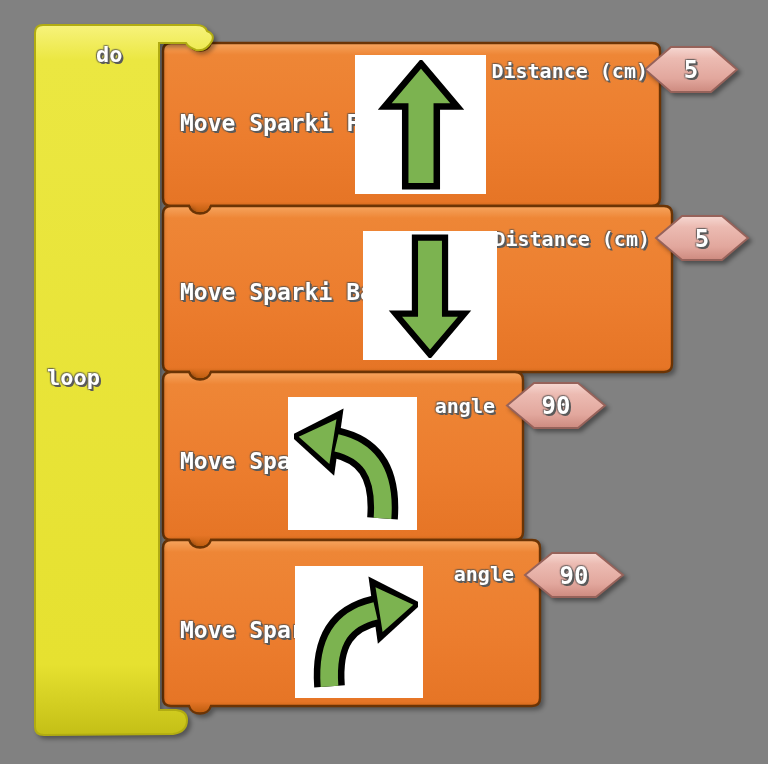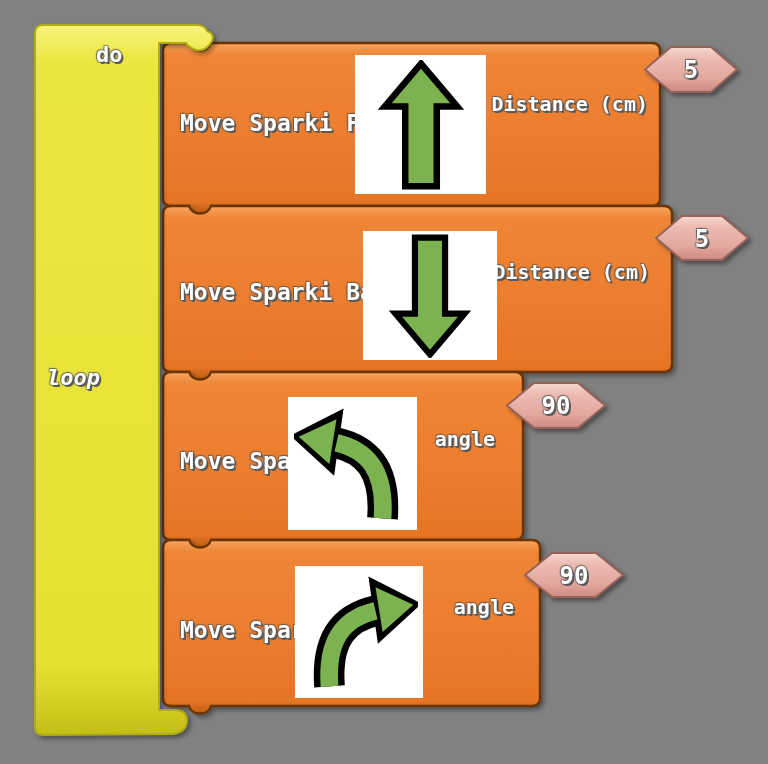--- a/index.html
+++ b/index.html
@@ -16,21 +16,21 @@
     color:#ffffff;
     font-weight:bold;
     line-height:1.1;
     white-space:nowrap;
     text-shadow:2px 2px 0 #5a5a5a,1px 1px 0 #5a5a5a,
                 -1px -1px 1px rgba(80,80,80,.65),
                  1px -1px 1px rgba(80,80,80,.5),
                 -1px  1px 1px rgba(80,80,80,.5);
   }
   .title{font-size:23px;}
-  .param{font-size:20px;text-align:right;margin-top:33px;}
+  .param{font-size:20px;text-align:right;}
   .value{font-size:24px;text-align:center;}
   .small{font-size:22px;}
   .iconbox{
     position:absolute;
     background:#ffffff;
     display:flex;align-items:center;justify-content:center;
   }
   .iconbox svg{display:block;}
 </style>
 </head>
@@ -68,21 +68,21 @@
 
     <path d="M 43 25 L 196 25 Q 205 25 207 31 Q 215 34 212 41 Q 206 52 196 50 Q 188 47 186 43 L 159 43 L 159 710 L 176 710 Q 187 711 187 720 Q 187 732 173 734 L 44 735 Q 35 735 35 727 L 35 33 Q 35 25 43 25 Z" fill="url(#gYellow)" stroke="#b1ac12" stroke-width="2" style="filter:drop-shadow(3px 3px 2px rgba(0,0,0,0.35))"></path>
 
     <polygon points="645,69.5 671,47 711,47 737,69.5 711,92 671,92" fill="url(#gPink)" stroke="#96625a" stroke-width="2" style="filter:drop-shadow(3px 3px 2px rgba(0,0,0,0.4))"></polygon>
     <polygon points="656,238 682,216 722,216 748,238 722,260 682,260" fill="url(#gPink)" stroke="#96625a" stroke-width="2" style="filter:drop-shadow(3px 3px 2px rgba(0,0,0,0.4))"></polygon>
     <polygon points="507,405.5 534,383 578,383 605,405.5 578,428 534,428" fill="url(#gPink)" stroke="#96625a" stroke-width="2" style="filter:drop-shadow(3px 3px 2px rgba(0,0,0,0.4))"></polygon>
     <polygon points="525,575 552,553 596,553 623,575 596,597 552,597" fill="url(#gPink)" stroke="#96625a" stroke-width="2" style="filter:drop-shadow(3px 3px 2px rgba(0,0,0,0.4))"></polygon>
   </svg>
 
   <div class="lbl small" style="left:96px;top:43px;width:54px;">do</div>
-  <div class="lbl small" style="left:47px;top:366px;font-style:italic;">loop</div>
+  <div class="lbl small" style="left:47px;top:366px;">loop</div>
 
   <div class="lbl title" style="left:180px;top:111px;">Move Sparki Forward</div>
   <div class="lbl param" style="left:448px;top:60px;width:200px;">Distance (cm)</div>
   <div class="lbl value" style="left:645px;top:57px;width:92px;">5</div>
   <div class="iconbox" style="left:355px;top:55px;width:131px;height:139px;">
     <svg width="96" height="130" viewBox="0 0 100 140">
       <polygon points="50,4 89,50 67,50 67,136 33,136 33,50 11,50" fill="#7cb350" stroke="#000000" stroke-width="7" stroke-linejoin="miter"></polygon>
     </svg>
   </div>
 

